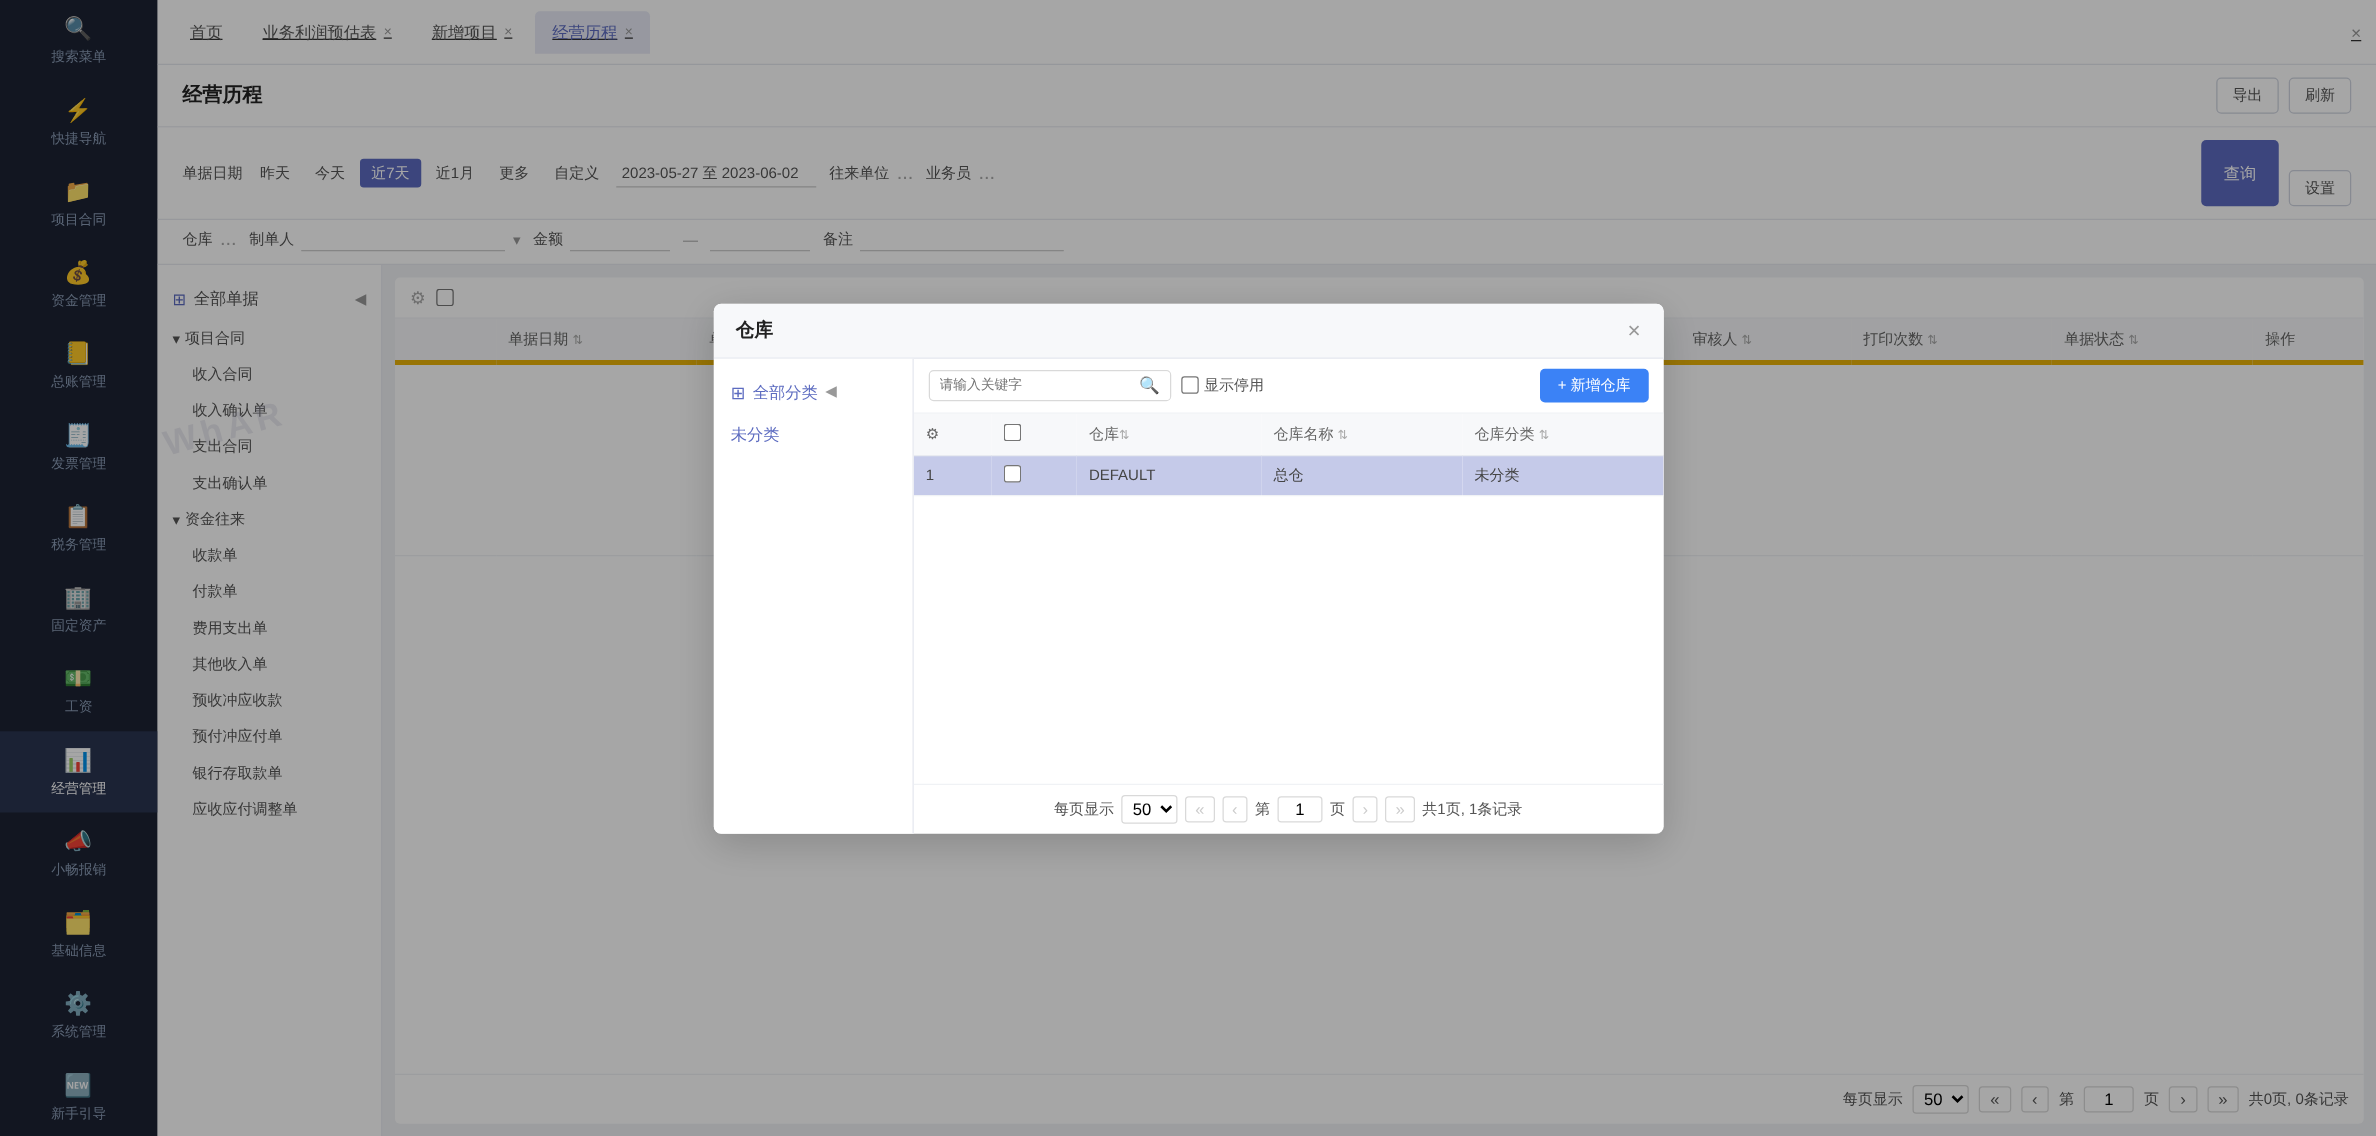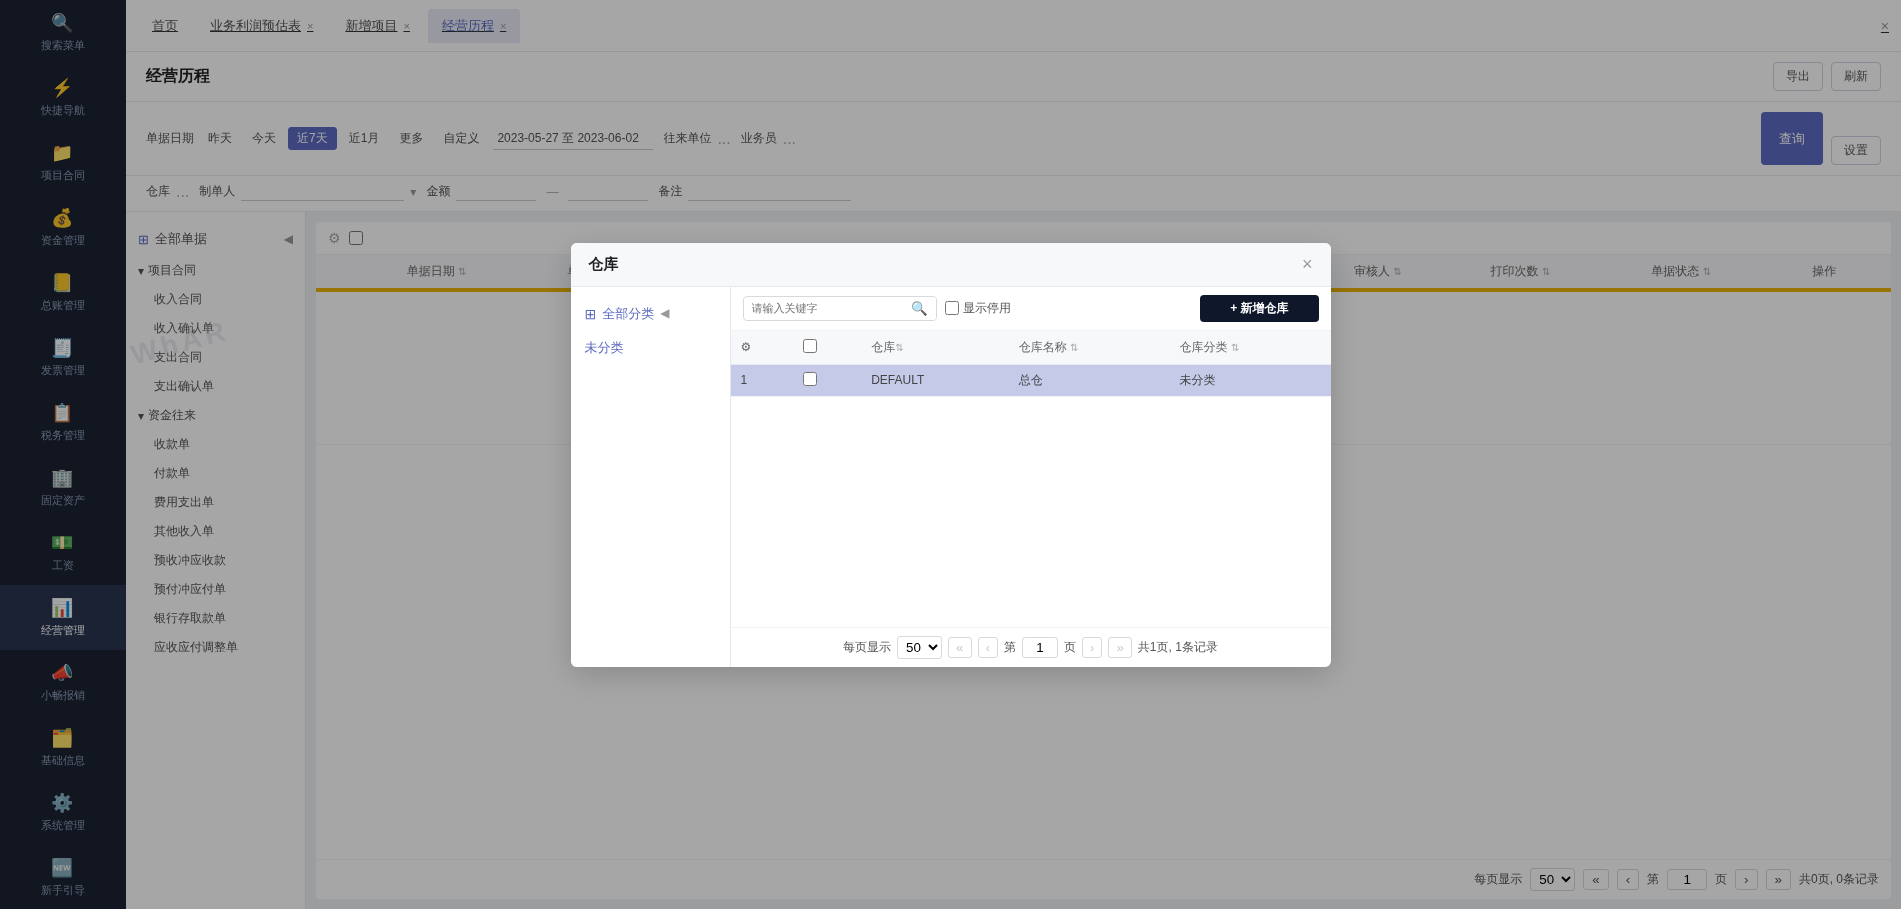--- a/index.html
+++ b/index.html
@@ -89,21 +89,21 @@
     .modal-left-scroll { overflow-y: auto; height: 100%; }
 
     
     .modal-right { flex: 1; display: flex; flex-direction: column; overflow: hidden; }
     .modal-toolbar { display: flex; align-items: center; padding: 8px 12px; gap: 8px; border-bottom: 1px solid #f0f2f5; }
     .search-box { border: 1px solid #d9d9d9; border-radius: 4px; display: flex; align-items: center; overflow: hidden; }
     .search-box input { border: none; outline: none; padding: 4px 8px; font-size: 11px; width: 160px; }
     .search-icon-btn { padding: 4px 8px; background: #fff; border: none; cursor: pointer; color: #999; }
     .show-disabled { display: flex; align-items: center; gap: 4px; font-size: 12px; color: #555; }
     .checkbox { width: 14px; height: 14px; cursor: pointer; }
-    .btn-add { background: #0f172a; color: #fff; border: none; padding: 5px 30px; border-radius: 4px; cursor: pointer; font-size: 12px; margin-left: auto; display: flex; align-items: center; gap: 4px; font-weight: bold; }
+    .btn-add { background: #3b82f6; color: #fff; border: none; padding: 5px 14px; border-radius: 4px; cursor: pointer; font-size: 12px; margin-left: auto; display: flex; align-items: center; gap: 4px; }
 
     
     .modal-table-wrap { flex: 1; overflow-y: auto; }
     .modal-table { width: 100%; border-collapse: collapse; font-size: 12px; }
     .modal-table thead tr { background: #f7f8fa; }
     .modal-table thead th { padding: 8px 10px; text-align: left; color: #666; font-weight: normal; border-bottom: 1px solid #e8eaf0; white-space: nowrap; }
     .modal-table-row-selected { background: #c5cae9 !important; }
     .modal-table tbody td { padding: 7px 10px; border-bottom: 1px solid #f0f2f5; color: #444; }
 
     

